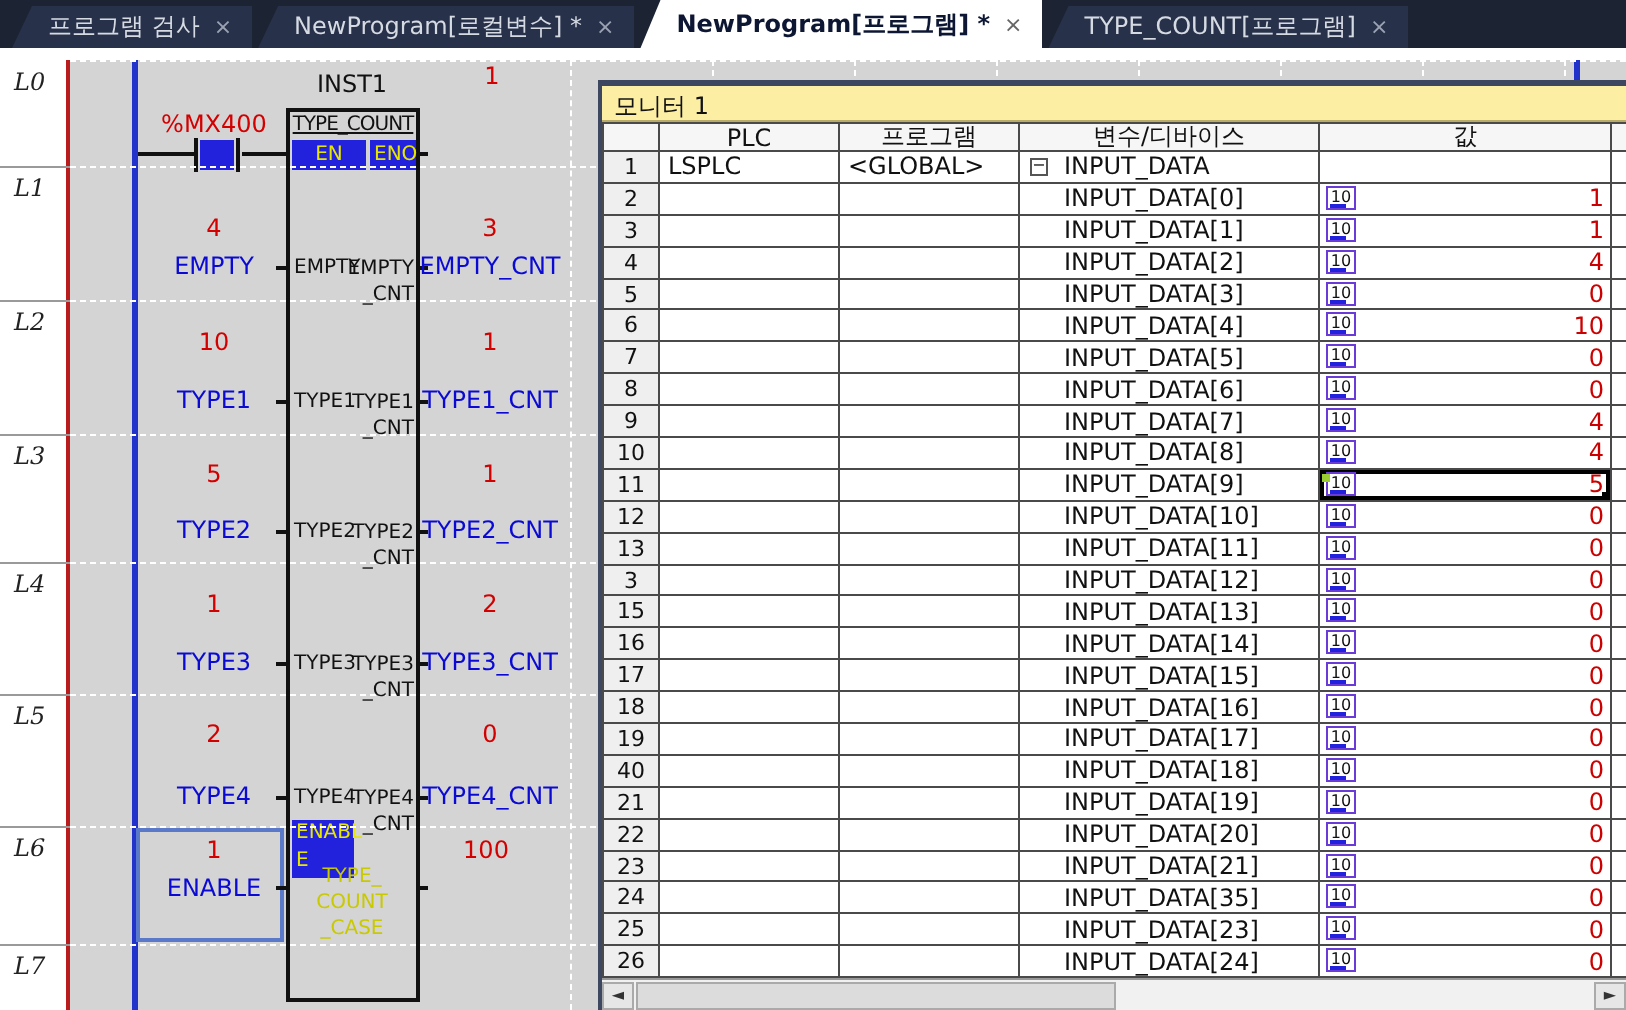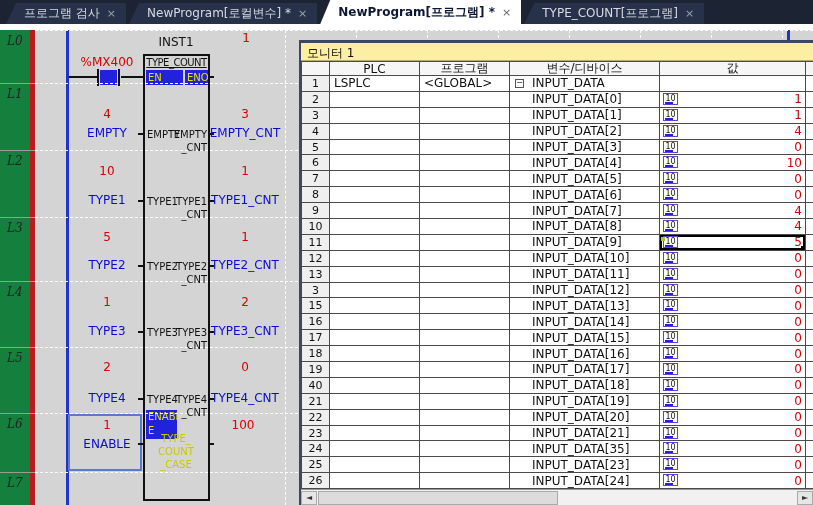--- a/index.html
+++ b/index.html
@@ -13,22 +13,22 @@
   .tabstrip-under{position:absolute;left:0;top:24px;width:813px;height:6px;background:#ffffff;z-index:9;}
   .tab{height:21px;display:flex;align-items:center;gap:7px;padding:0 10px 0 18px;
        clip-path:polygon(10px 0,100% 0,100% 100%,0 100%);
        background:#27314a;color:#d6dae3;font-size:12px;white-space:nowrap;margin-right:3px;cursor:default;}
   .tab .closex{font-size:11px;color:#9aa2b2;line-height:1;}
   .tab.active{background:#ffffff;color:#0d1733;font-weight:bold;height:24px;}
   .tab.active .closex{color:#666;font-weight:normal;}
 
   
   .ladder{position:absolute;left:0;top:29px;width:813px;height:476px;background:#d4d4d4;z-index:1;}
-  .labelcol{position:absolute;left:0;top:0;width:35px;height:476px;background:#15803d;
-            border-right:5px solid #b91c1c;box-sizing:border-box;}
+  .labelcol{position:absolute;left:0;top:0;width:35px;height:476px;background:#ffffff;
+            border-right:2px solid #b91c1c;box-sizing:border-box;}
   .runglabel{position:absolute;left:7px;font-size:12px;font-style:italic;color:#222;
              font-family:"DejaVu Serif","Liberation Serif",serif;}
   .rungline{position:absolute;left:0;width:35px;height:0;border-top:1px solid #9a9a9a;}
   .hdash{position:absolute;left:35px;width:778px;height:0;border-top:1px dashed #ffffff;}
   .vdash{position:absolute;top:1px;width:0;height:475px;border-left:1px dashed #ffffff;}
   .rail{position:absolute;width:3px;background:#2233cc;top:0;height:476px;}
   .rail-r{position:absolute;width:3px;background:#2233cc;top:0;height:12px;}
 
   .lv{position:absolute;transform:translate(-50%,-50%);font-size:12px;white-space:nowrap;}
   .red{color:#d40000;}
@@ -36,21 +36,21 @@
   .blk-txt{color:#111;}
   .wire{position:absolute;height:2px;background:#111;}
   .cbar{position:absolute;width:2px;height:17px;background:#111;}
   .csquare{position:absolute;width:17px;height:15px;background:#2222dd;}
 
   .fblock{position:absolute;left:143px;top:25px;width:67px;height:447px;
           border:2px solid #111;box-sizing:border-box;background:transparent;}
   .fb-title{position:absolute;left:143px;top:28px;width:67px;text-align:center;
             font-size:10px;color:#111;text-decoration:underline;letter-spacing:-0.5px;}
   .enbox{position:absolute;background:#2222dd;color:#e6e600;font-size:10px;height:15px;
-         line-height:15px;padding:0 2px;box-sizing:border-box;}
+         line-height:15px;padding:0 2px;box-sizing:border-box;text-align:center;}
   .pin-in{position:absolute;left:147px;font-size:10px;color:#111;transform:translateY(-50%);}
   .pin-out{position:absolute;left:145px;width:62px;text-align:right;font-size:10px;color:#111;
            transform:translateY(-50%);line-height:13px;white-space:pre-line;}
   .pintick{position:absolute;width:5px;height:2px;background:#111;}
   .enable-sel{position:absolute;left:68px;top:385px;width:74px;height:57px;
               border:2px solid #5b79c9;box-sizing:border-box;}
   .enablebox{position:absolute;left:146px;top:381px;width:31px;height:29px;background:#2222dd;
              color:#e6e600;font-size:10px;line-height:14px;padding-left:2px;box-sizing:border-box;}
   .caseout{position:absolute;left:145px;top:403px;width:62px;text-align:center;
            font-size:10px;color:#c9c900;line-height:13px;}

